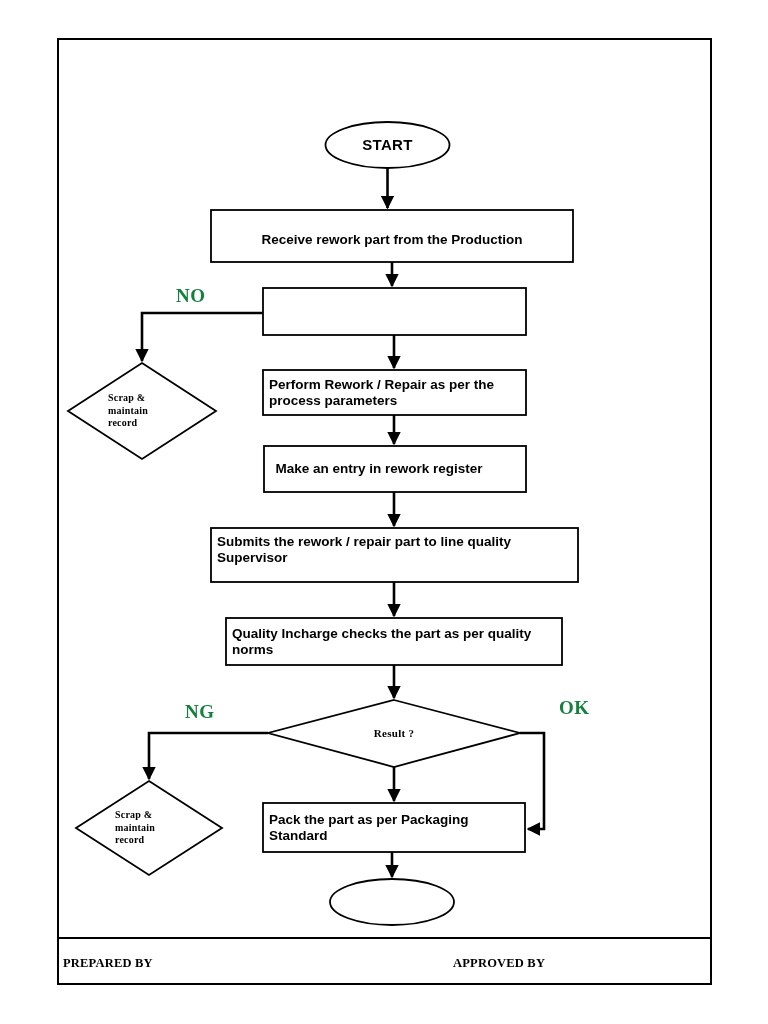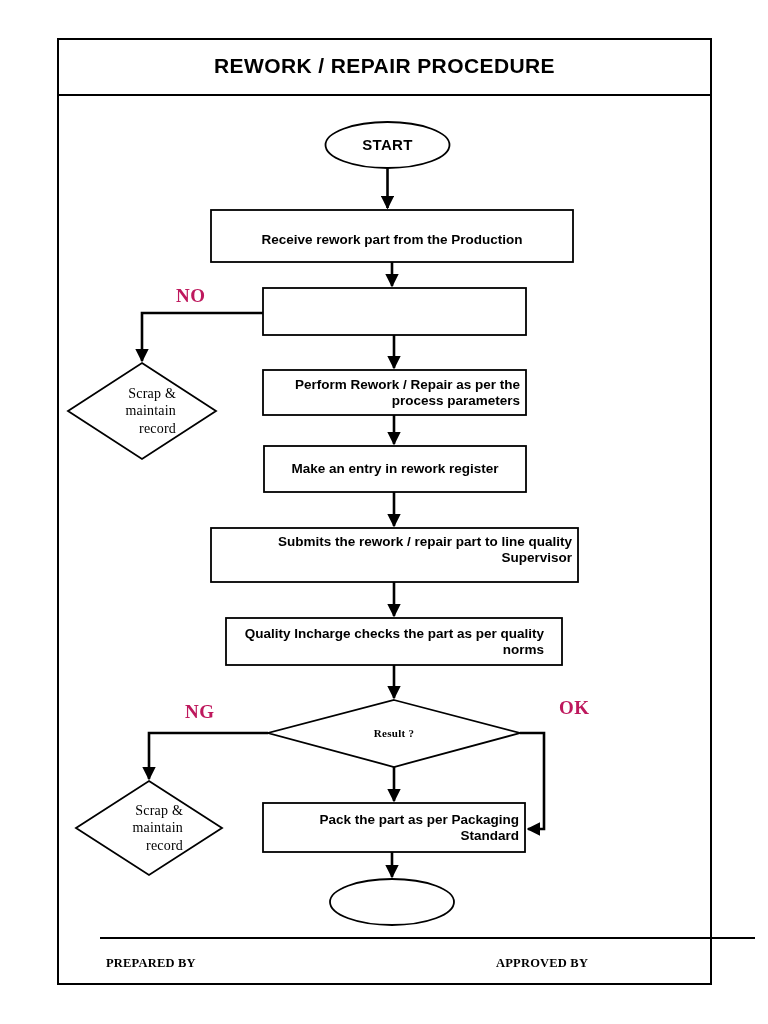--- a/index.html
+++ b/index.html
@@ -59,21 +59,20 @@
 
   
   .sign-band {
     position: absolute;
     left: 57px;
     top: 937px;
     width: 655px;
     height: 48px;
     box-sizing: border-box;
     border-top: 2px solid #000;
-    margin-left: 43px;
   }
   .sign-label {
     position: absolute;
     top: 17px;
     font-family: "Liberation Serif", serif;
     font-weight: bold;
     font-size: 12.5px;
     letter-spacing: 0.2px;
     color: #000;
     white-space: nowrap;
@@ -90,68 +89,65 @@
     height: 1024px;
     pointer-events: none;
   }
 
   
   .node-text {
     position: absolute;
     display: flex;
     align-items: center;
     justify-content: center;
-    text-align: right;
+    text-align: left;
     box-sizing: border-box;
     font-family: "Liberation Sans", sans-serif;
     font-weight: bold;
     font-size: 13.5px;
     line-height: 1.18;
     color: #000;
     padding: 0 6px;
   }
   .node-text.terminal {
     font-size: 15px;
     letter-spacing: 0.3px;
   }
   .node-text.diamond-small {
     font-family: "Liberation Serif", serif;
-    font-weight: normal;
-    font-size: 14px;
+    font-weight: bold;
+    font-size: 10px;
     line-height: 1.25;
     letter-spacing: 0.2px;
   }
   .node-text.diamond-result {
     font-family: "Liberation Serif", serif;
     font-weight: bold;
     font-size: 11px;
     letter-spacing: 0.3px;
   }
 
   
   .branch-label {
     position: absolute;
     font-family: "Liberation Serif", serif;
     font-weight: bold;
     font-size: 19px;
     letter-spacing: 0.5px;
-    color: #be185d;
+    color: #15803d;
     white-space: nowrap;
   }
 </style>
 </head>
 <body>
 
 <div id="page">
 
   <div class="frame"></div>
 
-  <div class="title-band">
-    <div class="title-text">REWORK / REPAIR PROCEDURE</div>
-  </div>
 
   <svg id="diagram" viewBox="0 0 768 1024">
     <defs>
       <marker id="arrow" viewBox="0 0 10 10" refX="9" refY="5" markerWidth="5.2" markerHeight="5.2" orient="auto-start-reverse">
         <path d="M 0 0 L 10 5 L 0 10 z" fill="#000"></path>
       </marker>
     </defs>
 
     <g stroke="#000" fill="none" stroke-width="2.6" marker-end="url(#arrow)">
 
@@ -210,25 +206,25 @@
 
   <div class="node-text terminal" style="left:325px; top:122px; width:125px; height:46px;">START</div>
 
   <div class="node-text" style="left:211px; top:210px; width:362px; height:60px;">Receive rework part from the Production</div>
 
 
   <div class="node-text diamond-small" style="left:102px; top:387px; width:80px; height:48px;">Scrap &amp; maintain record</div>
 
   <div class="node-text" style="left:263px; top:370px; width:263px; height:45px;">Perform Rework / Repair as per the process parameters</div>
 
-  <div class="node-text" style="left:264px; top:446px; width:262px; height:46px;">Make an entry in rework register</div>
+  <div class="node-text" style="left:248px; top:446px; width:262px; height:46px;">Make an entry in rework register</div>
 
   <div class="node-text" style="left:211px; top:528px; width:367px; height:44px;">Submits the rework / repair part to line quality Supervisor</div>
 
-  <div class="node-text" style="left:214px; top:618px; width:336px; height:47px;">Quality Incharge checks the part as per quality norms</div>
+  <div class="node-text" style="left:226px; top:618px; width:336px; height:47px;">Quality Incharge checks the part as per quality norms</div>
 
   <div class="node-text diamond-result" style="left:344px; top:713px; width:100px; height:40px;">Result ?</div>
 
   <div class="node-text diamond-small" style="left:109px; top:804px; width:80px; height:48px;">Scrap &amp; maintain record</div>
 
   <div class="node-text" style="left:263px; top:803px; width:262px; height:49px;">Pack the part as per Packaging Standard</div>
 
 
   <div class="branch-label" style="left:176px; top:285px;">NO</div>
 

